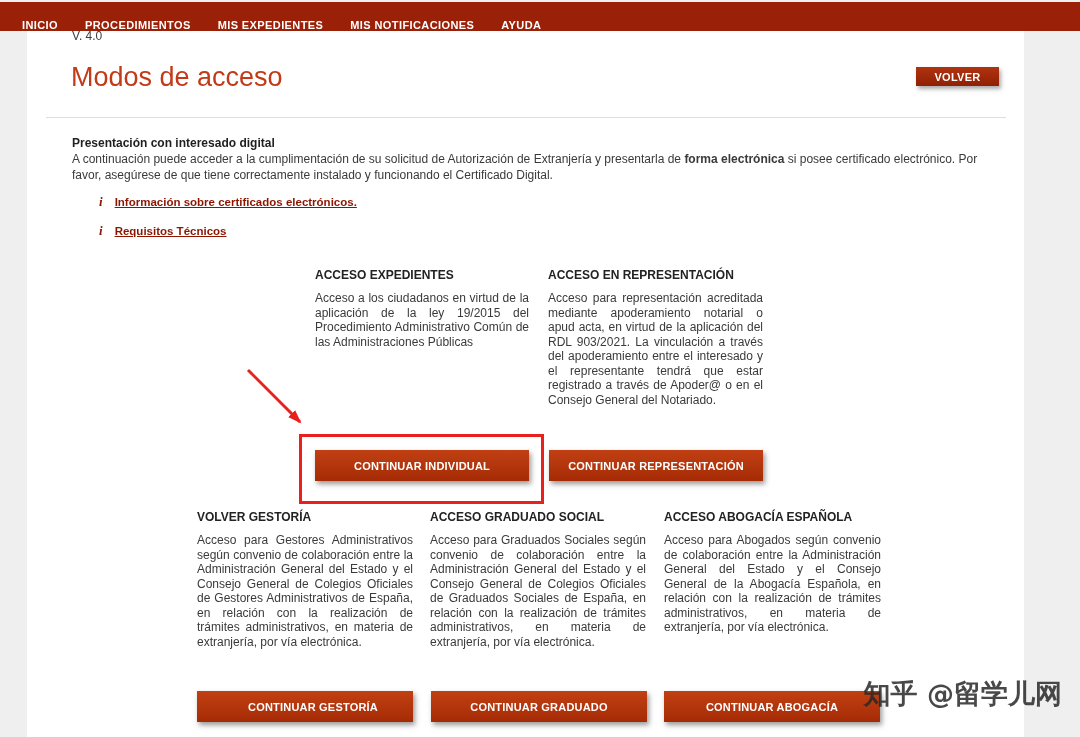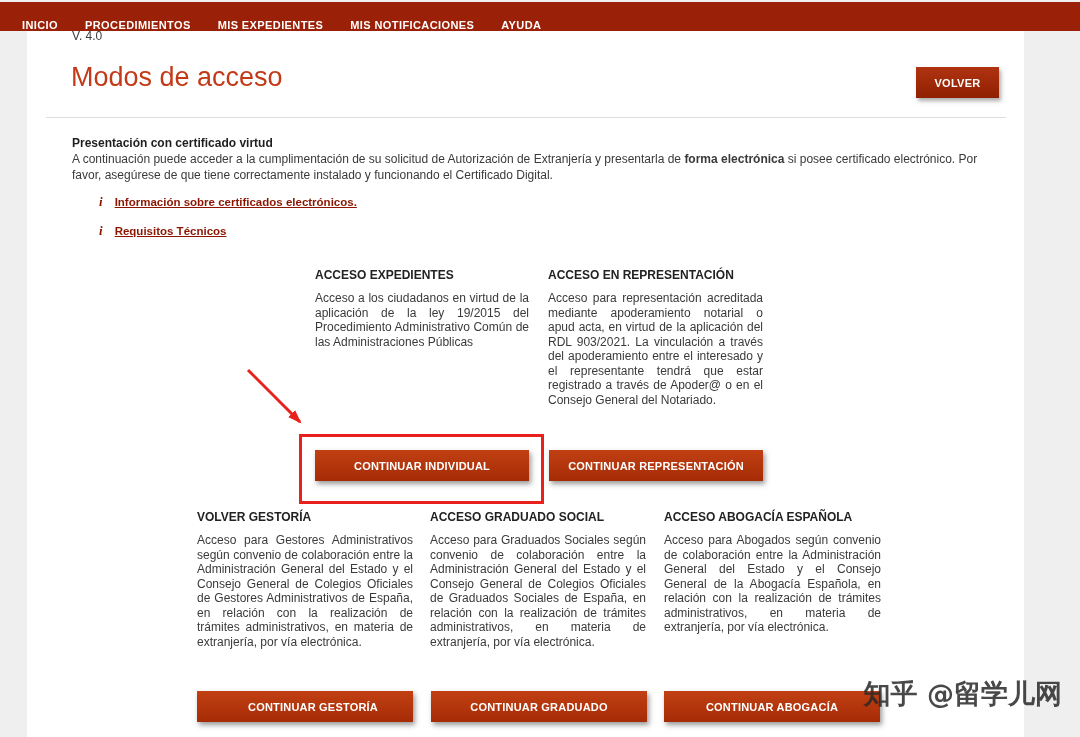--- a/index.html
+++ b/index.html
@@ -10,21 +10,21 @@
 
   
   .topbar { position:absolute; left:0; top:2px; width:1080px; height:29px; background:#9A2007;
             display:flex; align-items:flex-end; gap:27px; padding-left:22px; z-index:5; }
   .nav-item { color:#ffffff; font-size:11px; font-weight:700; letter-spacing:0.4px; cursor:pointer; white-space:nowrap; }
 
   
   .version { position:absolute; left:72px; top:29px; font-size:12px; color:#3c3c3c; z-index:6;text-align:center; }
   .page-title { position:absolute; left:71px; top:62px; font-size:27px; font-weight:400; color:#C23A18; z-index:6; }
   .btn { border:none; color:#fff; font-family:inherit; cursor:pointer; text-align:center; }
-  .btn-volver { position:absolute; left:916px; top:67px; width:83px; height:31px;
+  .btn-volver { position:absolute; left:916px; top:67px; width:83px; height:19px;
                 background:linear-gradient(180deg,#B03311,#8F2002); font-size:11px; font-weight:700;
                 letter-spacing:0.3px; box-shadow:2px 3px 4px rgba(90,90,90,0.5); z-index:6; }
   .divider { position:absolute; left:46px; top:117px; width:960px; height:1px; background:#dedede; z-index:6; }
 
   
   .intro-heading { position:absolute; left:72px; top:136px; font-size:12px; font-weight:700; color:#1f1f1f; z-index:6; }
   .intro-text { position:absolute; left:72px; top:151px; width:936px; font-size:12px; color:#3a3a3a; line-height:16px; z-index:6; }
   .cert-link { position:absolute; left:99px; display:flex; align-items:baseline; gap:12px; z-index:6; }
   .info-glyph { font-family:"Liberation Serif", serif; font-style:italic; font-weight:700; color:#8C1500; font-size:13px; }
   .cert-link a { color:#8C1500; font-weight:700; font-size:11.5px; text-decoration:underline; cursor:pointer; }
@@ -60,21 +60,21 @@
     <a class="nav-item">MIS EXPEDIENTES</a>
     <a class="nav-item">MIS NOTIFICACIONES</a>
     <a class="nav-item">AYUDA</a>
   </nav>
 
   <div class="version">V. 4.0</div>
   <h1 class="page-title">Modos de acceso</h1>
   <button class="btn btn-volver">VOLVER</button>
   <div class="divider"></div>
 
-  <div class="intro-heading">Presentación con certificado virtud</div>
+  <div class="intro-heading">Presentación con interesado digital</div>
   <p class="intro-text"><span>A continuación puede acceder a la cumplimentación de su solicitud de Autorización de Extranjería y presentarla de </span><b>forma electrónica</b><span> si posee certificado electrónico. Por favor, asegúrese de que tiene correctamente instalado y funcionando el Certificado Digital.</span></p>
 
   <div class="cert-link" style="top:194px;">
     <span class="info-glyph">i</span>
     <a>Información sobre certificados electrónicos.</a>
   </div>
   <div class="cert-link" style="top:223px;">
     <span class="info-glyph">i</span>
     <a>Requisitos Técnicos</a>
   </div>

